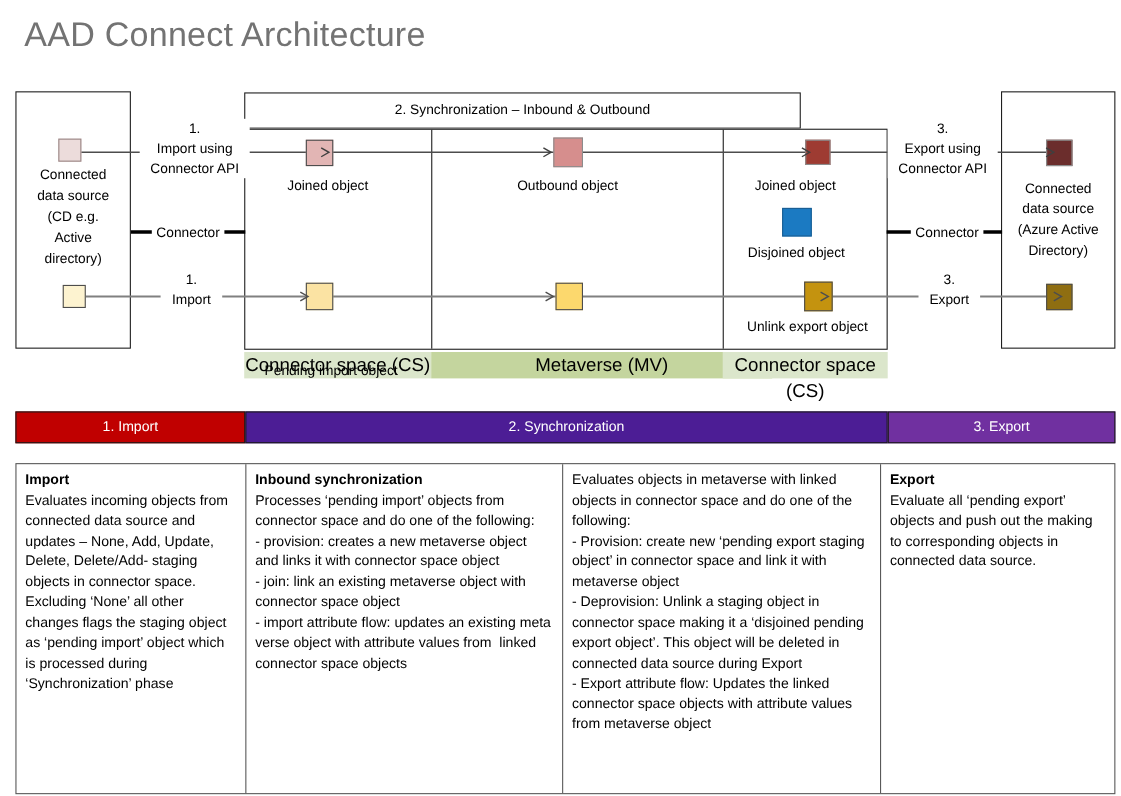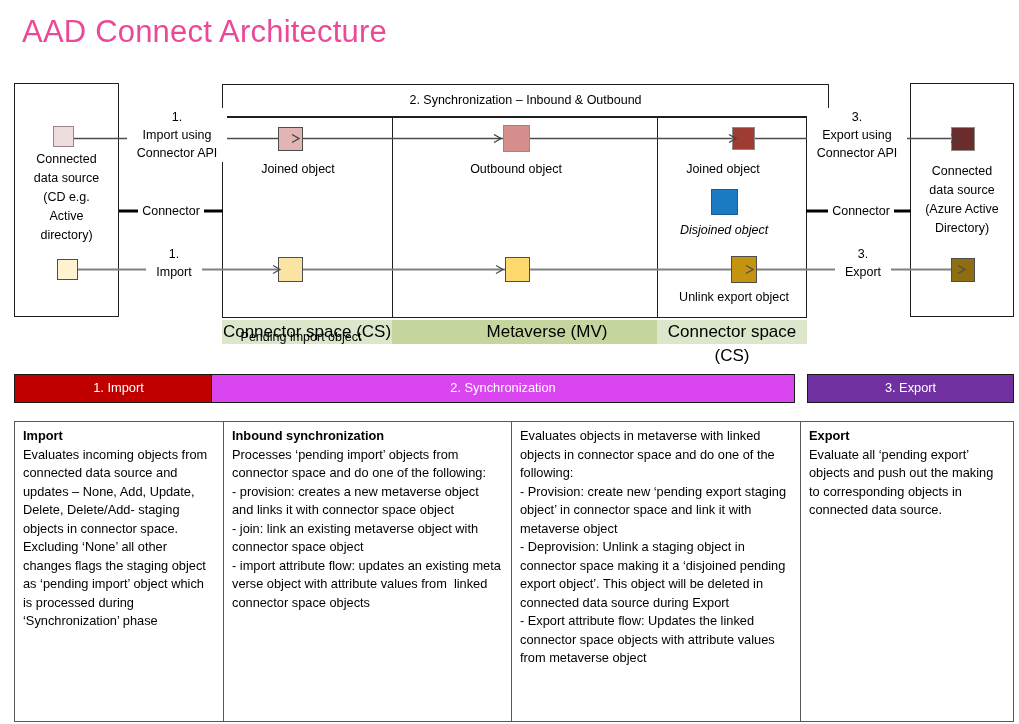--- a/index.html
+++ b/index.html
@@ -34,31 +34,31 @@
   .dcell { border-right:1.5px solid #595959; padding:5px 8px 0 8px; overflow:hidden; }
   .dcell:last-child { border-right:none; }
   .dhead { font-size:12.8px; font-weight:bold; line-height:18.5px; }
   .dbody { font-size:12.8px; line-height:18.5px; white-space:pre-wrap; }
 </style>
 </head>
 <body>
 
 <div class="canvas">
 
-  <div class="title" style="color: #ec4899;">AAD Connect Architecture</div>
+  <div class="title" style="color: #737373;">AAD Connect Architecture</div>
 
   <div class="box" style="left:14px; top:83px; width:105px; height:234px;">
     <div class="collbl" style="left:0; right:0; top:66px;">Connected
 data source
 (CD e.g.
 Active
 directory)</div>
   </div>
 
-  <div class="box" style="left:222px; top:84px; width:607px; height:33px;">
+  <div class="box" style="left:222px; top:84px; width:506px; height:33px;">
     <div class="collbl" style="left:0; right:0; top:6px;">2. Synchronization – Inbound &amp; Outbound</div>
   </div>
 
   <div class="box" style="left:222px; top:117px; width:585px; height:201px;">
     <div style="position:absolute; left:169px; top:0; bottom:0; width:1.3px; background:#1f1f1f;"></div>
     <div style="position:absolute; left:434px; top:0; bottom:0; width:1.3px; background:#1f1f1f;"></div>
   </div>
 
   <div class="box" style="left:910px; top:83px; width:104px; height:234px;">
     <div class="collbl" style="left:0; right:0; top:78px;">Connected
@@ -114,26 +114,26 @@
   <div class="lbl whitebg pre" style="left:807px; top:108px; width:100px;">3.
 Export using
 Connector API</div>
   <div class="lbl whitebg" style="left:828px; top:203px; width:66px; line-height:17px;">Connector</div>
   <div class="lbl whitebg pre" style="left:835px; top:245px; width:56px;">3.
 Export</div>
 
   <div class="lbl" style="left:238px; top:160px; width:120px;">Joined object</div>
   <div class="lbl" style="left:446px; top:160px; width:140px;">Outbound object</div>
   <div class="lbl" style="left:663px; top:160px; width:120px;">Joined object</div>
-  <div class="lbl" style="left:654px; top:221px; width:140px;font-style:italic;">Disjoined object</div>
+  <div class="lbl" style="left:654px; top:221px; width:140px;">Disjoined object</div>
   <div class="lbl" style="left:226px; top:288px; width:150px;margin-top:40px;">Pending import object</div>
   <div class="lbl" style="left:659px; top:288px; width:150px;">Unlink export object</div>
 
   <div class="pbar" style="left: 14px; width: 209px; background-color: rgb(192, 0, 0);">1. Import</div>
-  <div class="pbar" style="left: 211px; width: 584px; background-color: #d946ef;">2. Synchronization</div>
+  <div class="pbar" style="left: 223px; width: 584px; background-color: #4c1d95;">2. Synchronization</div>
   <div class="pbar" style="left: 807px; width: 207px; background-color: rgb(112, 48, 160);">3. Export</div>
 
   <div class="dtable">
     <div class="dcell">
       <div class="dhead">Import</div>
       <div class="dbody">Evaluates incoming objects from connected data source and updates – None, Add, Update, Delete, Delete/Add- staging objects in connector space. Excluding ‘None’ all other changes flags the staging object as ‘pending import’ object which is processed during ‘Synchronization’ phase</div>
     </div>
     <div class="dcell">
       <div class="dhead">Inbound synchronization</div>
       <div class="dbody">Processes ‘pending import’ objects from connector space and do one of the following:

